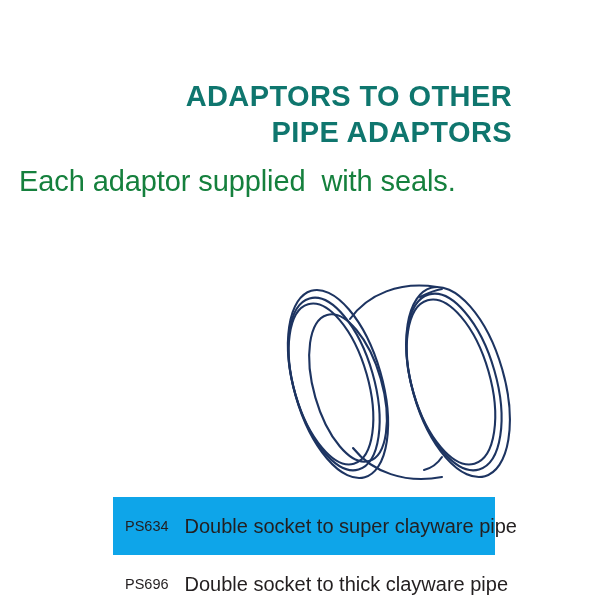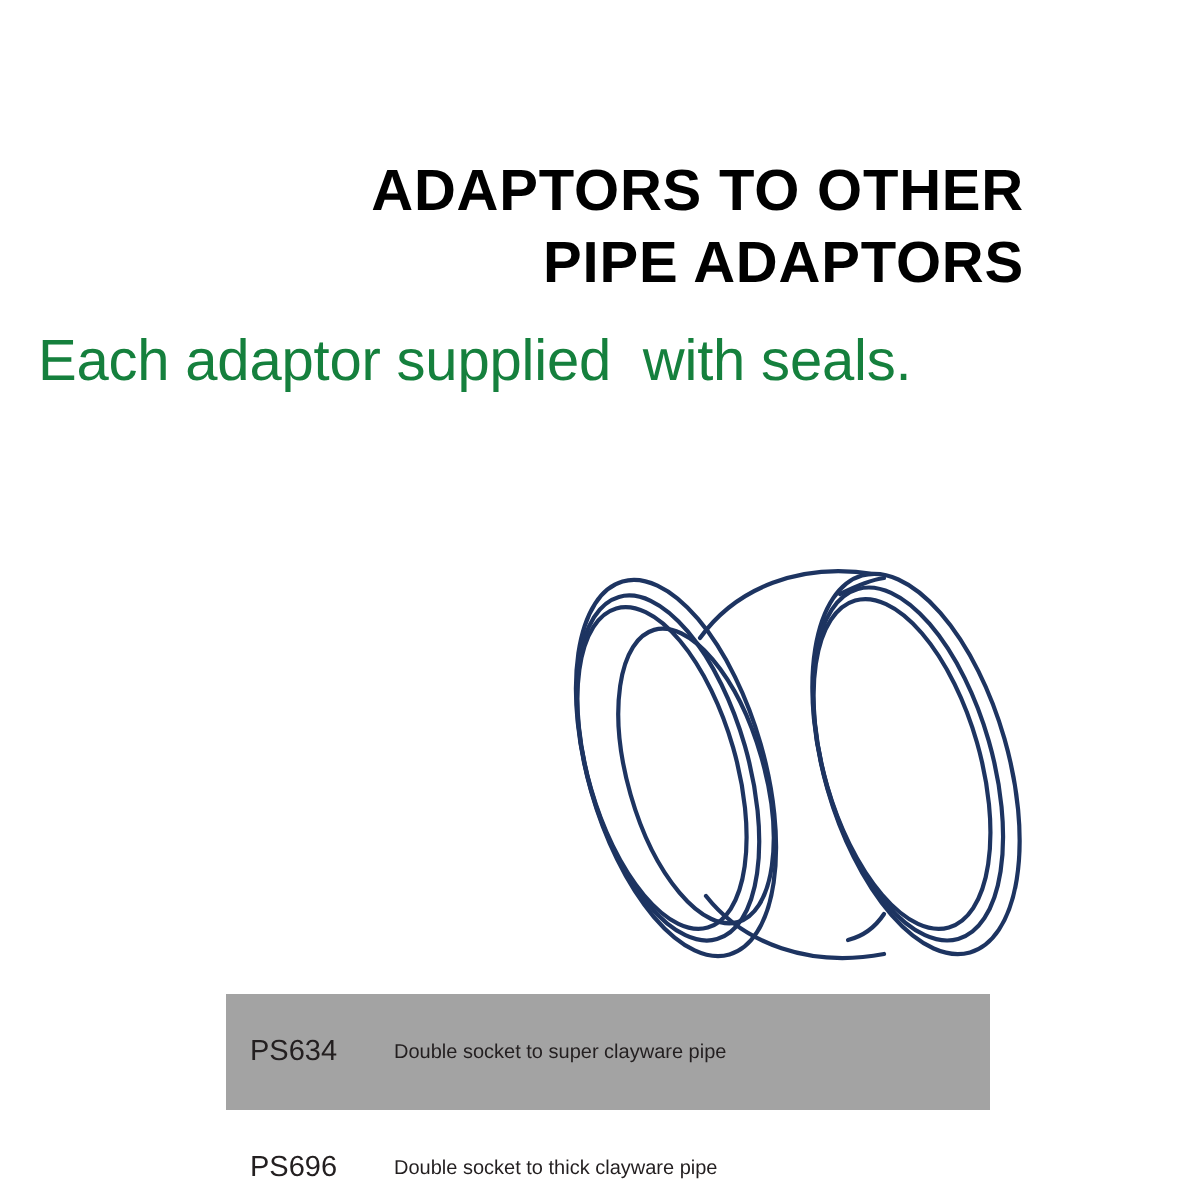--- a/index.html
+++ b/index.html
@@ -28,21 +28,21 @@
     position: absolute;
     left: 0;
     top: 78px;
     width: 512px;
     text-align: right;
   }
   .title-line {
     font-size: 29px;
     font-weight: bold;
     letter-spacing: 0.4px;
-    color: #000000;
+    color: #0f766e;
     line-height: 36px;
     white-space: nowrap;
   }
 
   .subtitle {
     position: absolute;
     left: 19px;
     top: 162px;
     font-size: 29px;
     font-weight: 400;
@@ -74,35 +74,36 @@
     width: 382px;
   }
   .product-row {
     position: relative;
     height: 58px;
     display: flex;
     align-items: center;
     background: transparent;
   }
   .product-row.highlight {
-    background: #a3a3a3;
+    background: #0ea5e9;
   }
   .cell-code {
     width: 84px;
     padding-left: 12px;
     box-sizing: border-box;
     font-size: 14.5px;
     color: #231f20;
     white-space: nowrap;
   }
   .cell-desc {
     flex: 1;
-    font-size: 10px;
+    font-size: 20px;
     color: #231f20;
     white-space: nowrap;
+    margin-left: 16px;
   }
 </style>
 </head>
 <body>
 
 <div id="page">
 
   <div class="heading-block">
     <div class="title-line">ADAPTORS TO OTHER</div>
     <div class="title-line">PIPE ADAPTORS</div>

